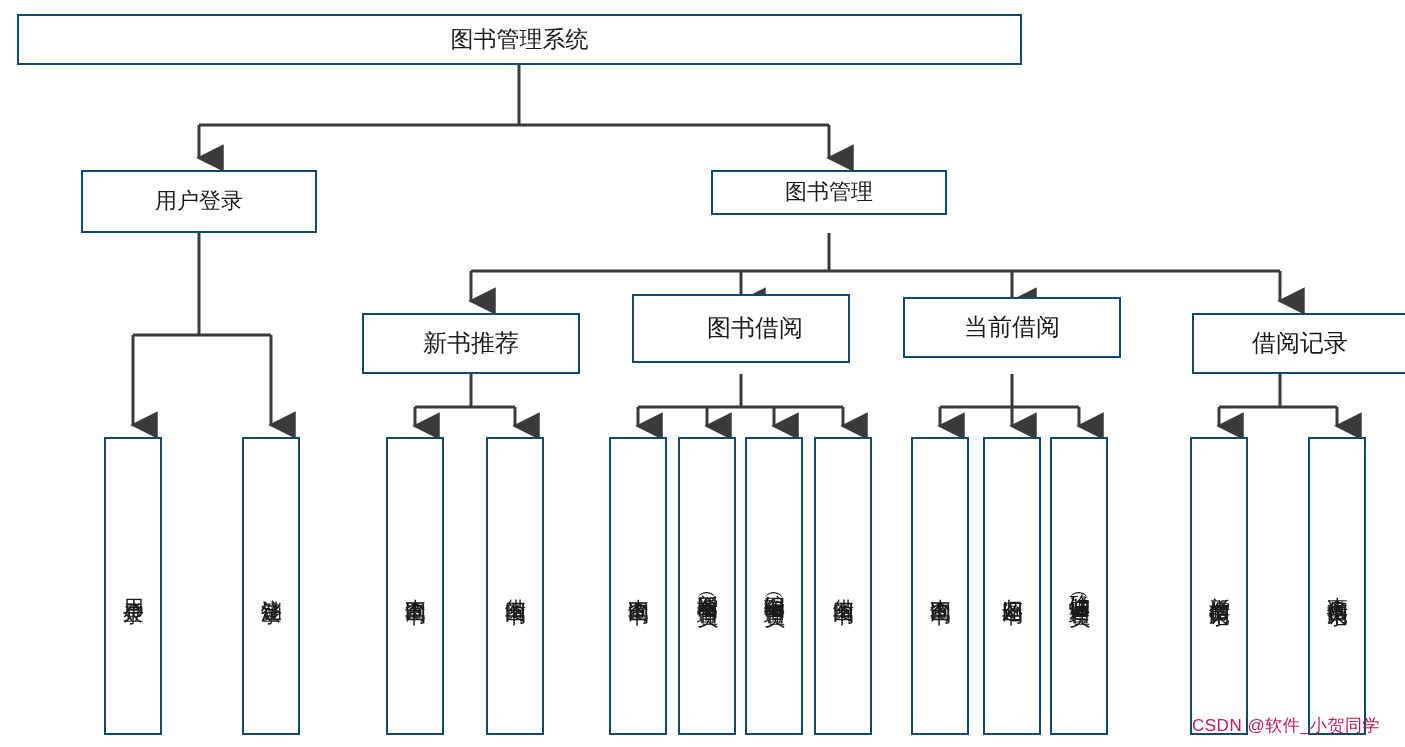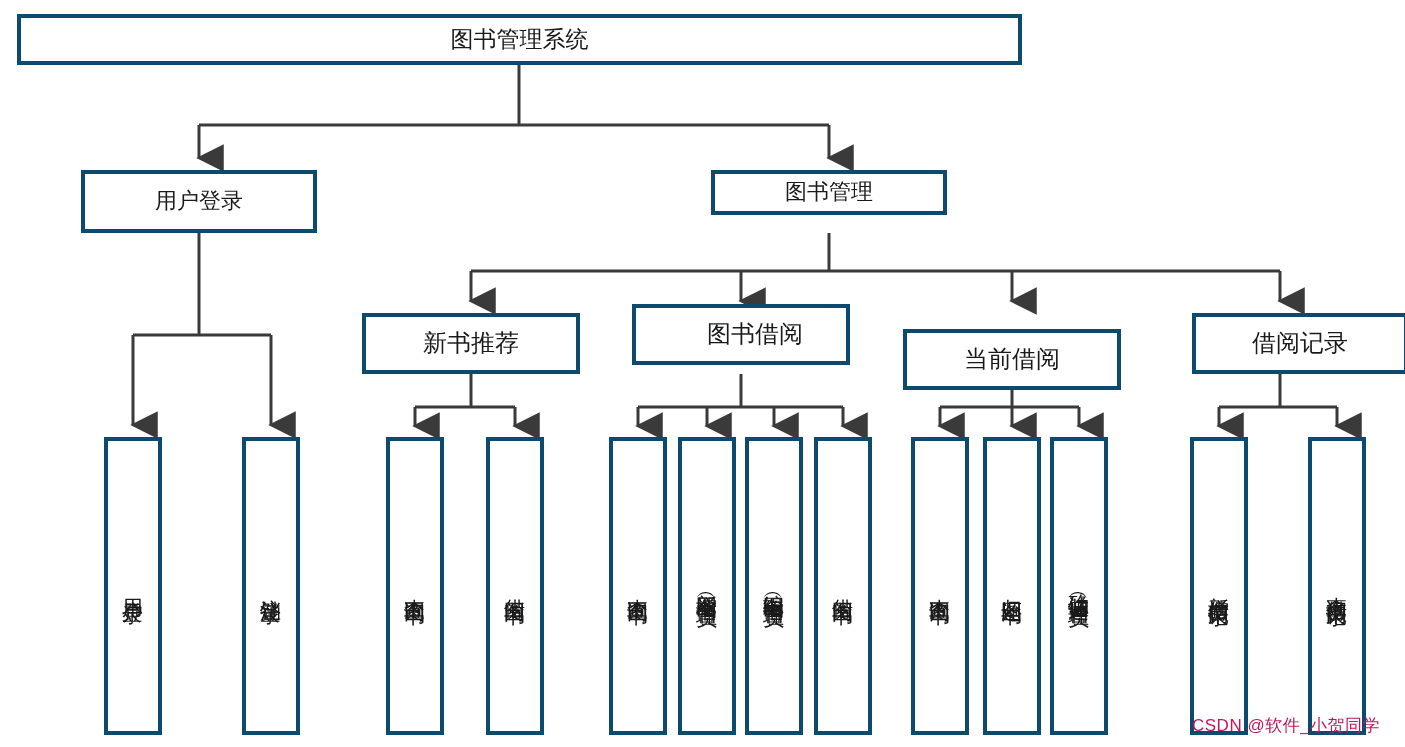--- a/index.html
+++ b/index.html
@@ -19,26 +19,27 @@
     position: absolute;
     left: 0;
     top: 0;
     width: 1405px;
     height: 747px;
     pointer-events: none;
   }
   .node {
     position: absolute;
     box-sizing: border-box;
-    border: 4px solid #0c4a6e;
+    border: 2px solid #0c4a6e;
     background: #ffffff;
     display: flex;
     align-items: center;
     justify-content: center;
     color: #1a1a1a;
+    font-family: Liberation Serif, serif;
   }
   .node .label {
     display: block;
     text-align: center;
     line-height: 1.12;
     white-space: nowrap;
   }
   .node.root .label   { font-size: 23px; }
   .node.level2 .label { font-size: 22px; }
   .node.level3 .label { font-size: 24px; }
@@ -124,24 +125,24 @@
   <div class="node level2" style="left: 81px; top: 170px; width: 236px; height: 63px;">
     <span class="label">用户登录</span>
   </div>
   <div class="node level2" style="left: 711px; top: 170px; width: 236px; height: 45px;">
     <span class="label">图书管理</span>
   </div>
 
   <div class="node level3" style="left: 362px; top: 313px; width: 218px; height: 61px;">
     <span class="label">新书推荐</span>
   </div>
-  <div class="node level3" style="left: 632px; top: 304px; width: 218px; height: 61px; padding-left: 28px;">
+  <div class="node level3" style="left: 632px; top: 294px; width: 218px; height: 69px; padding-left: 28px;">
     <span class="label">图书借阅</span>
   </div>
-  <div class="node level3" style="left: 903px; top: 329px; width: 218px; height: 61px;">
+  <div class="node level3" style="left: 903px; top: 297px; width: 218px; height: 61px;">
     <span class="label">当前借阅</span>
   </div>
   <div class="node level3" style="left: 1172px; top: 313px; width: 216px; height: 61px; margin-left: 20px;">
     <span class="label">借阅记录</span>
   </div>
 
   <div class="node leaf" style="left: 104px; top: 437px; width: 58px; height: 298px;">
     <span class="label">用户登录</span>
   </div>
   <div class="node leaf" style="left: 242px; top: 437px; width: 58px; height: 298px;">

